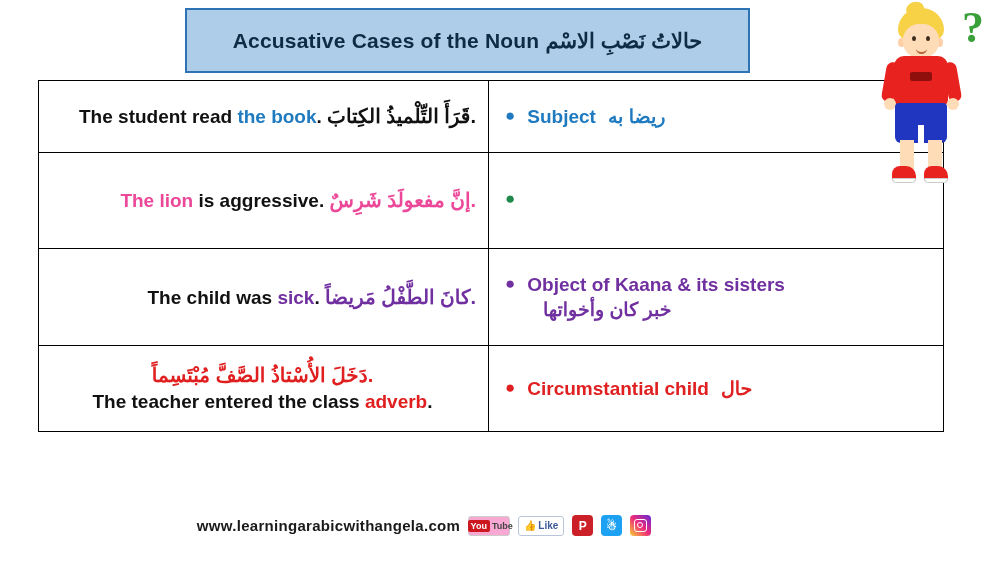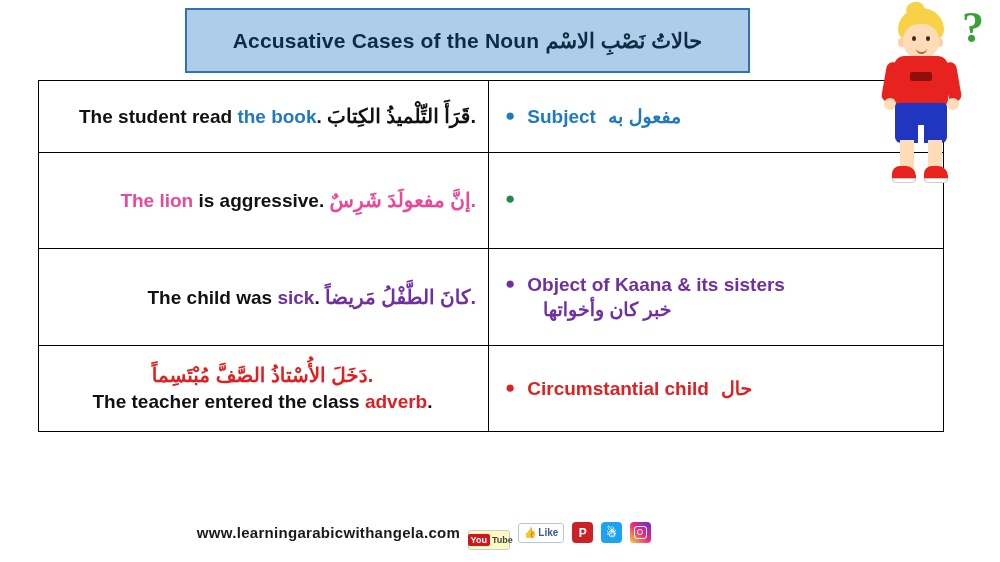--- a/index.html
+++ b/index.html
@@ -158,26 +158,25 @@
     display: flex;
     align-items: center;
     justify-content: center;
     font-size: 10px;
     font-weight: bold;
     color: #ffffff;
     box-sizing: border-box;
   }
   .badge-youtube {
     width: 42px;
-    background: #fef9c3;
+    background: #f9a8d4;
     border: 1px solid #cccccc;
     color: #ffffff;
     padding: 7px;
     position: relative;
-    margin-top: 15px;
   }
   .yt-inner {
     background: #cc181e;
     color: #ffffff;
     font-size: 9px;
     font-weight: bold;
     padding: 1px 3px;
     border-radius: 2px;
     margin-left: 2px;
   }
@@ -374,21 +373,21 @@
     <div class="row row-1">
       <div class="cell-left">
         <div class="left-line"><span>The student read </span><span class="en-book">the book</span><span>.</span>
           <span class="ar">قَرَأَ التِّلْميذُ الكِتابَ.</span>
         </div>
       </div>
       <div class="cell-right">
         <div class="bullet-line">
           <span class="bullet blue">●</span>
           <span class="r-main blue">Subject</span>
-          <span class="r-main blue r-arabic">مفعول  به</span>
+          <span class="r-main blue r-arabic">ريضا  به</span>
         </div>
       </div>
     </div>
 
     <div class="row row-2">
       <div class="cell-left">
         <div class="left-line"><span class="en-green">The lion</span><span> is aggressive</span><span>.</span>
           <span class="ar en-green">إنَّ مفعولَدَ شَرِسٌ.</span>
         </div>
       </div>

